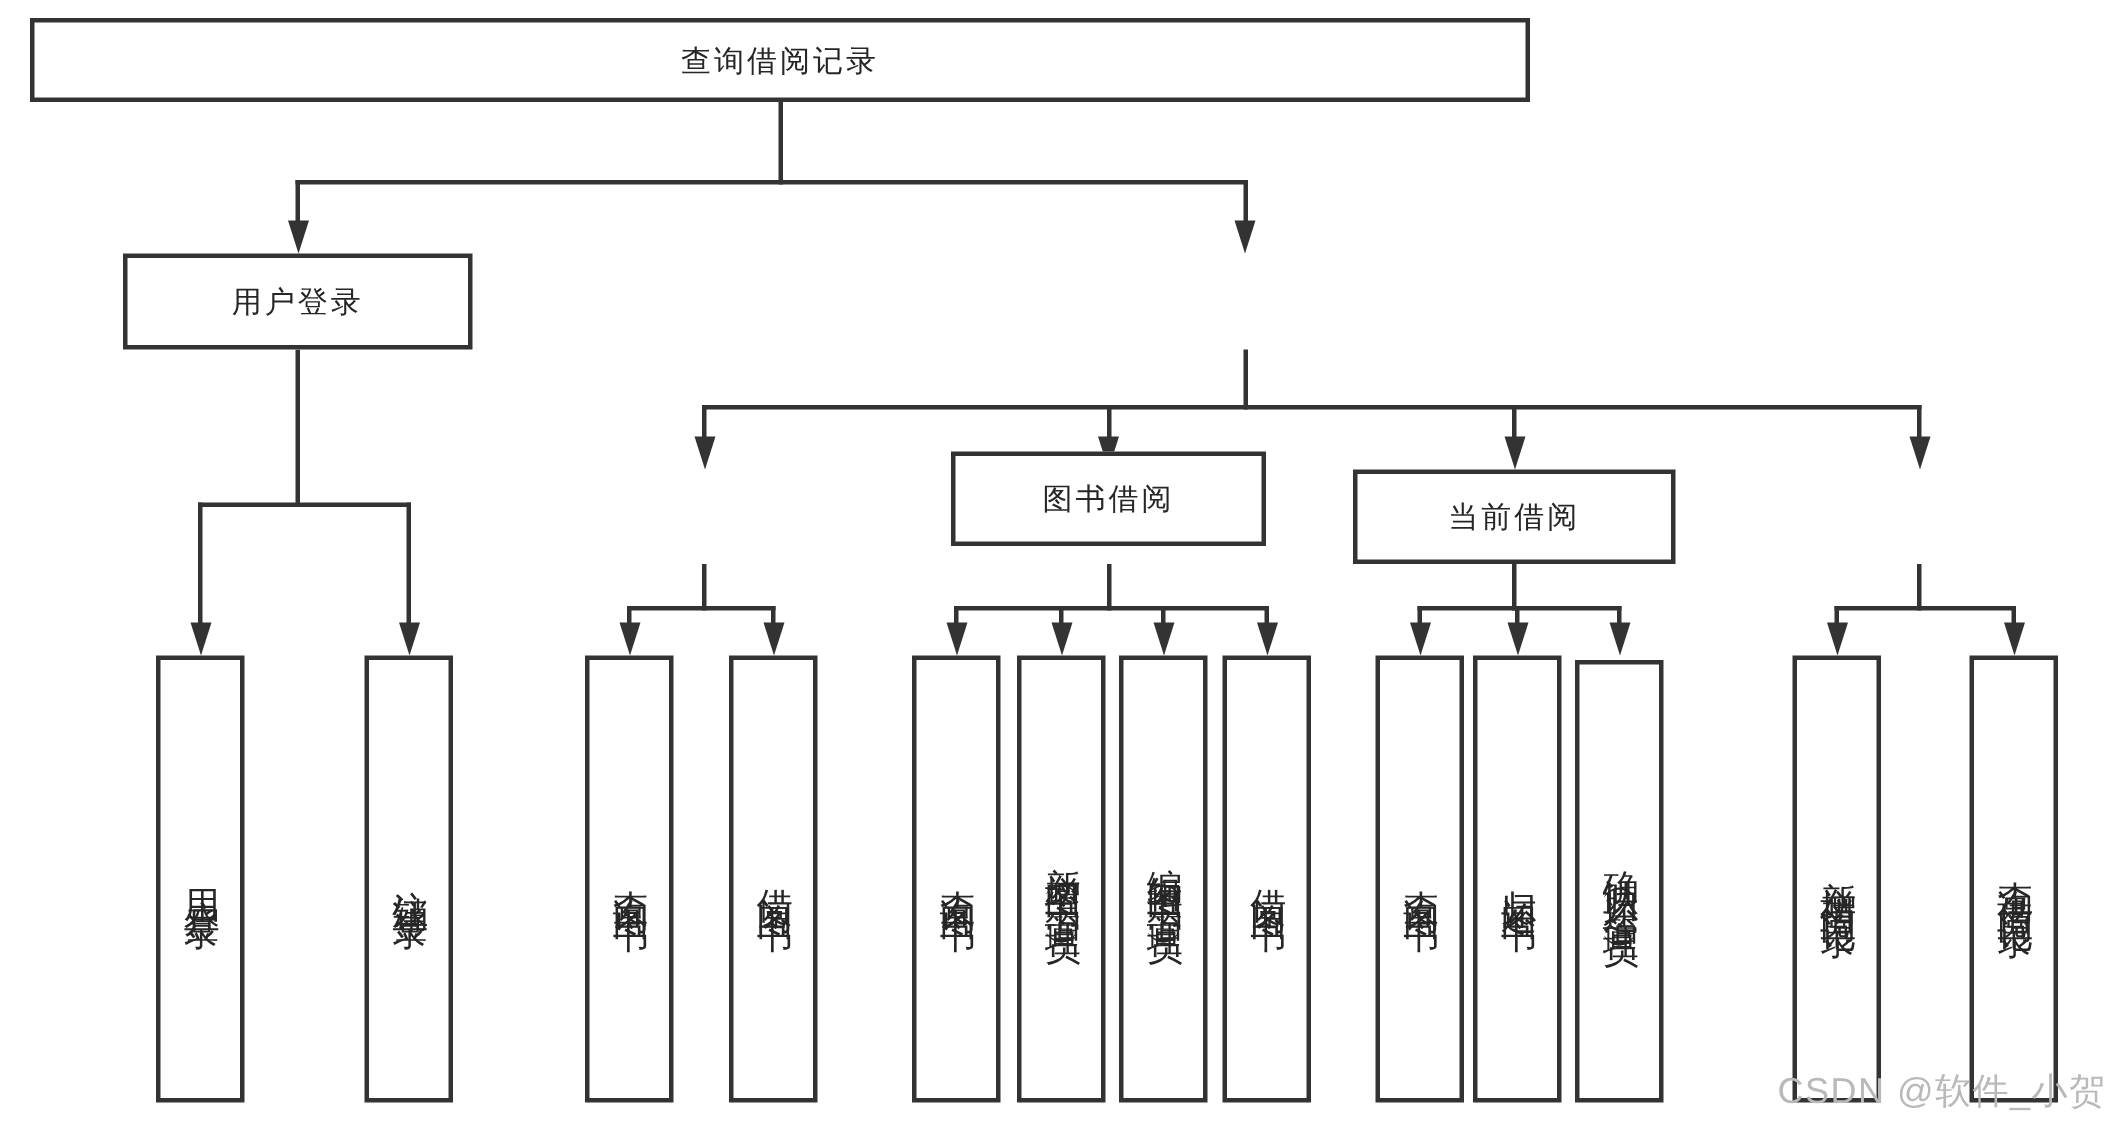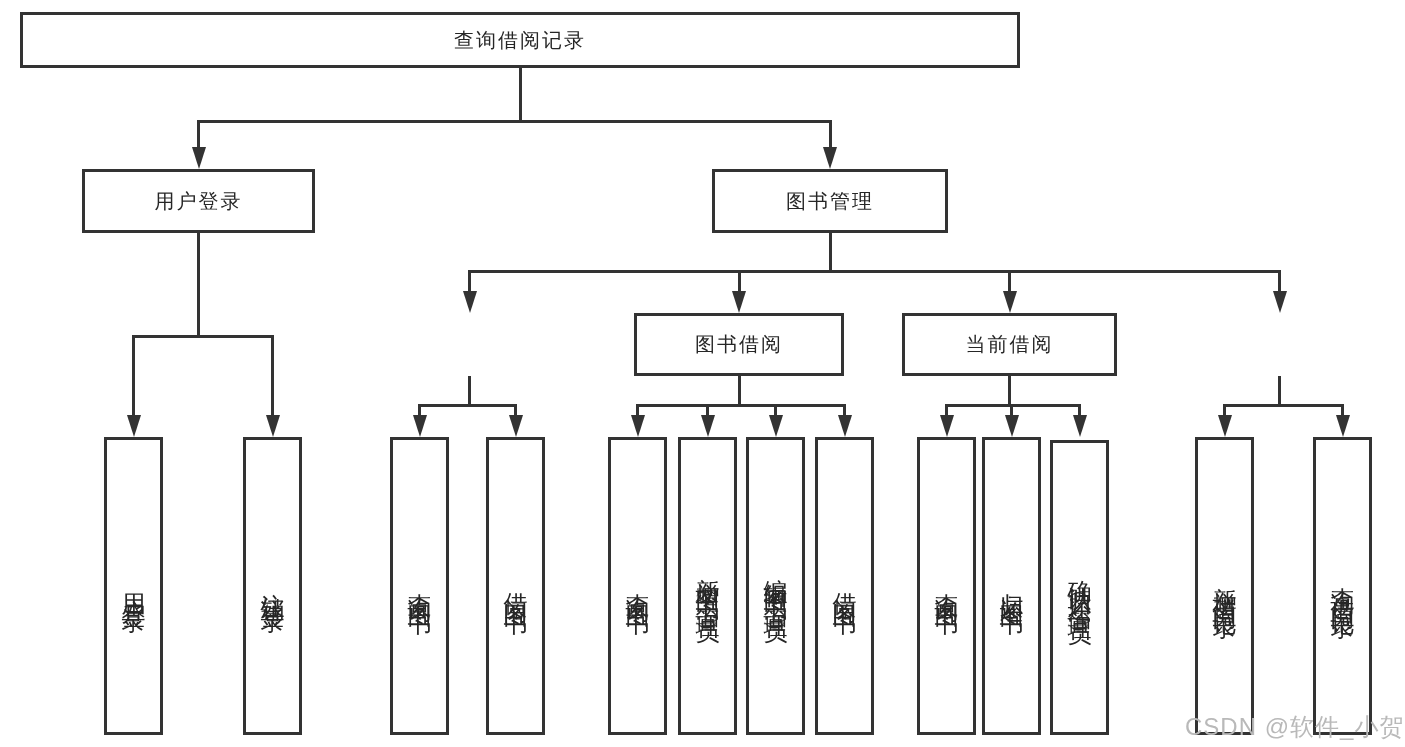--- a/index.html
+++ b/index.html
@@ -115,23 +115,22 @@
       <div class="line hline" style="left: 1223px; top: 404px; width: 121px;"></div>
       <div class="line vline" style="left: 1223px; top: 404px; height: 13px;"></div>
       <div class="arrow" style="left: 1217.5px; top: 415px;"></div>
       <div class="line vline" style="left: 1341px; top: 404px; height: 13px;"></div>
       <div class="arrow" style="left: 1335.5px; top: 415px;"></div>
     </div>
 
   <div class="node h" style="left:20px; top:12px; width:1000px; height:56px;">查询借阅记录</div>
 
   <div class="node h" style="left:82px; top:169px; width:233px; height:64px;">用户登录</div>
-  <div class="node h" style="left:712px; top:169px; width:236px; height:64px;">图书管理</div>
 
-  <div class="node h" style="left:634px; top:313px; width:210px; height:63px;">图书借阅</div>
+  <div class="node h" style="left:634px; top:301px; width:210px; height:63px;">图书借阅</div>
   <div class="node h" style="left:902px; top:313px; width:215px; height:63px;">当前借阅</div>
 
   <div class="node v" style="left:104px; top:437px; width:59px; height:298px;">用户登录</div>
   <div class="node v" style="left:243px; top:437px; width:59px; height:298px;">注销登录</div>
 
   <div class="node v" style="left:390px; top:437px; width:59px; height:298px;">查询图书</div>
   <div class="node v" style="left:486px; top:437px; width:59px; height:298px;">借阅图书</div>
 
   <div class="node v" style="left:608px; top:437px; width:59px; height:298px;">查询图书</div>
   <div class="node v" style="left:678px; top:437px; width:59px; height:298px;">新增图书（管理员）</div>

